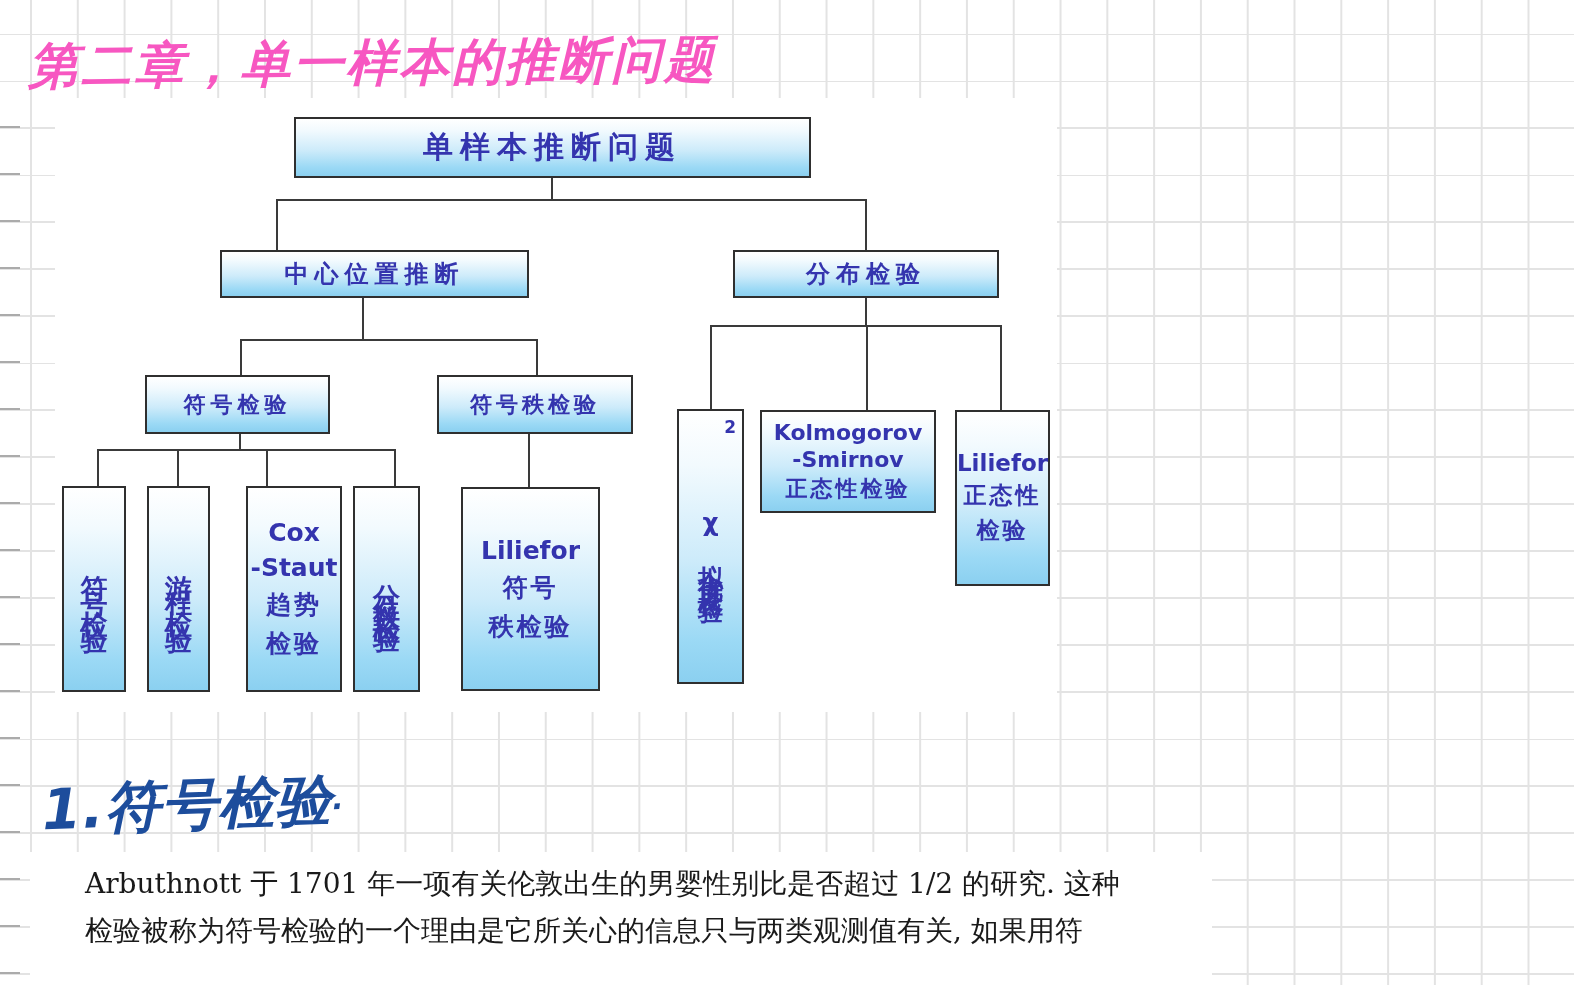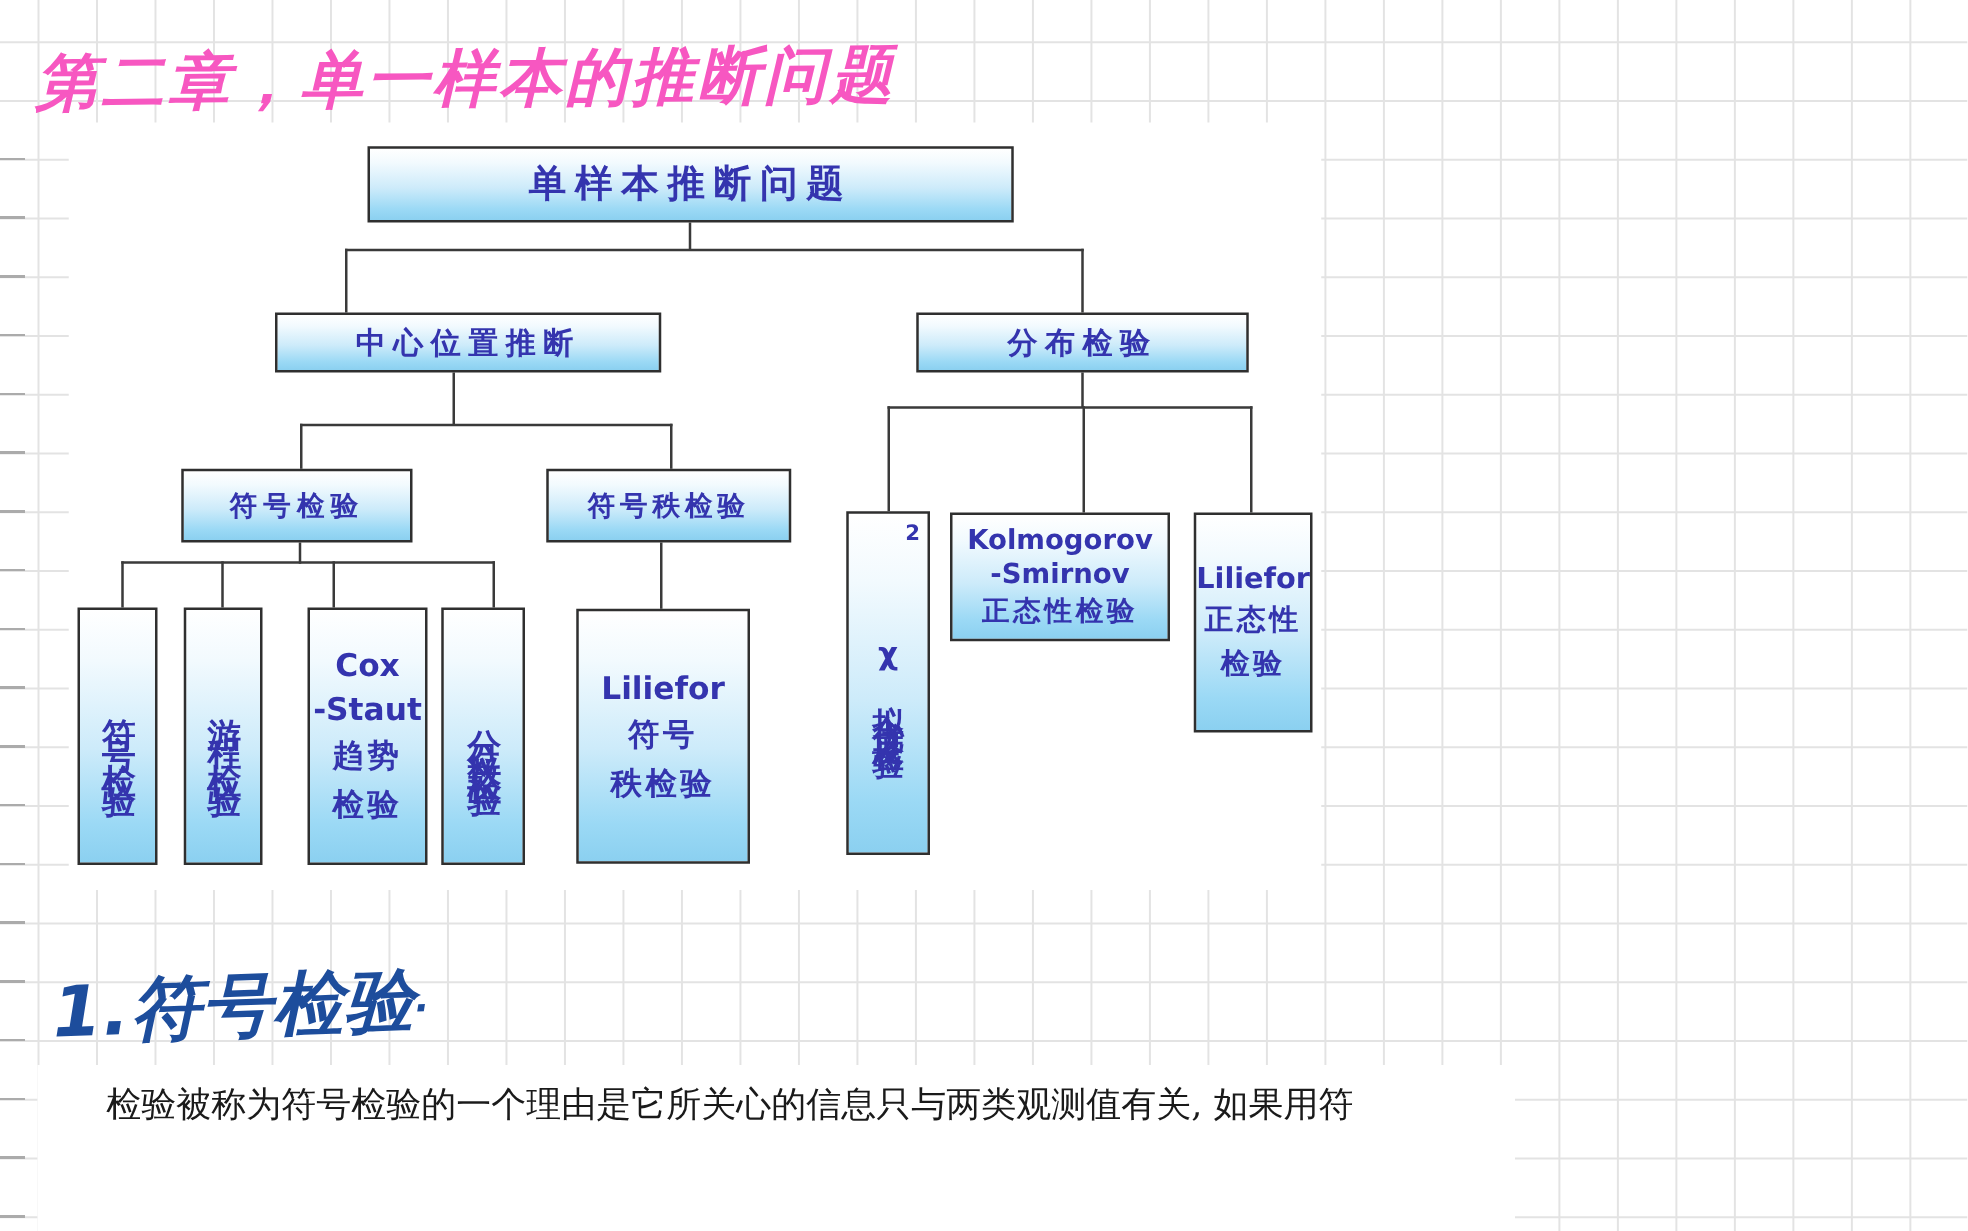--- a/index.html
+++ b/index.html
@@ -187,14 +187,15 @@
     <span class="cjk-line">正态性</span>
     <span class="cjk-line">检验</span>
   </div>
 </div>
 
 <div id="hw-section" class="hw">
   <span>1.符号检验</span><span class="period">.</span>
 </div>
 
 <div id="para">
+  <div class="pline">Arbuthnott 于 1701 年一项有关伦敦出生的男婴性别比是否超过 1/2 的研究. 这种</div>
   <div class="pline">检验被称为符号检验的一个理由是它所关心的信息只与两类观测值有关, 如果用符</div>
 </div>
 
 </body></html>

